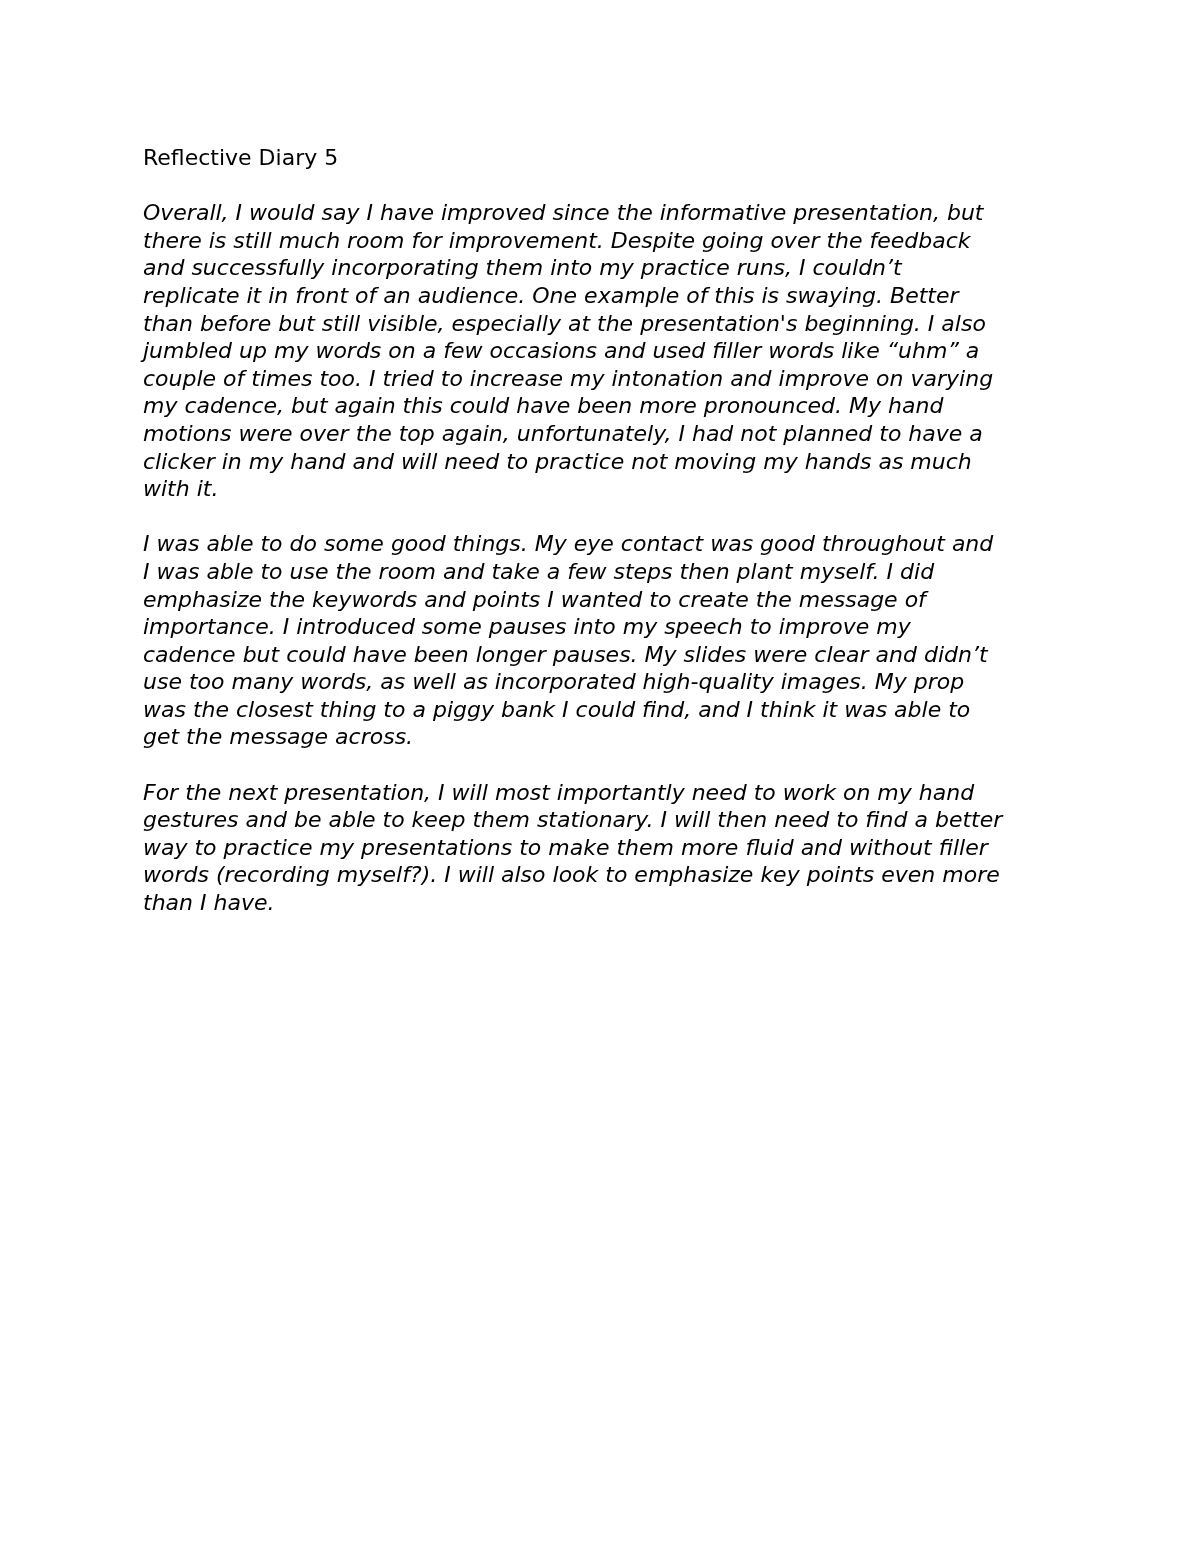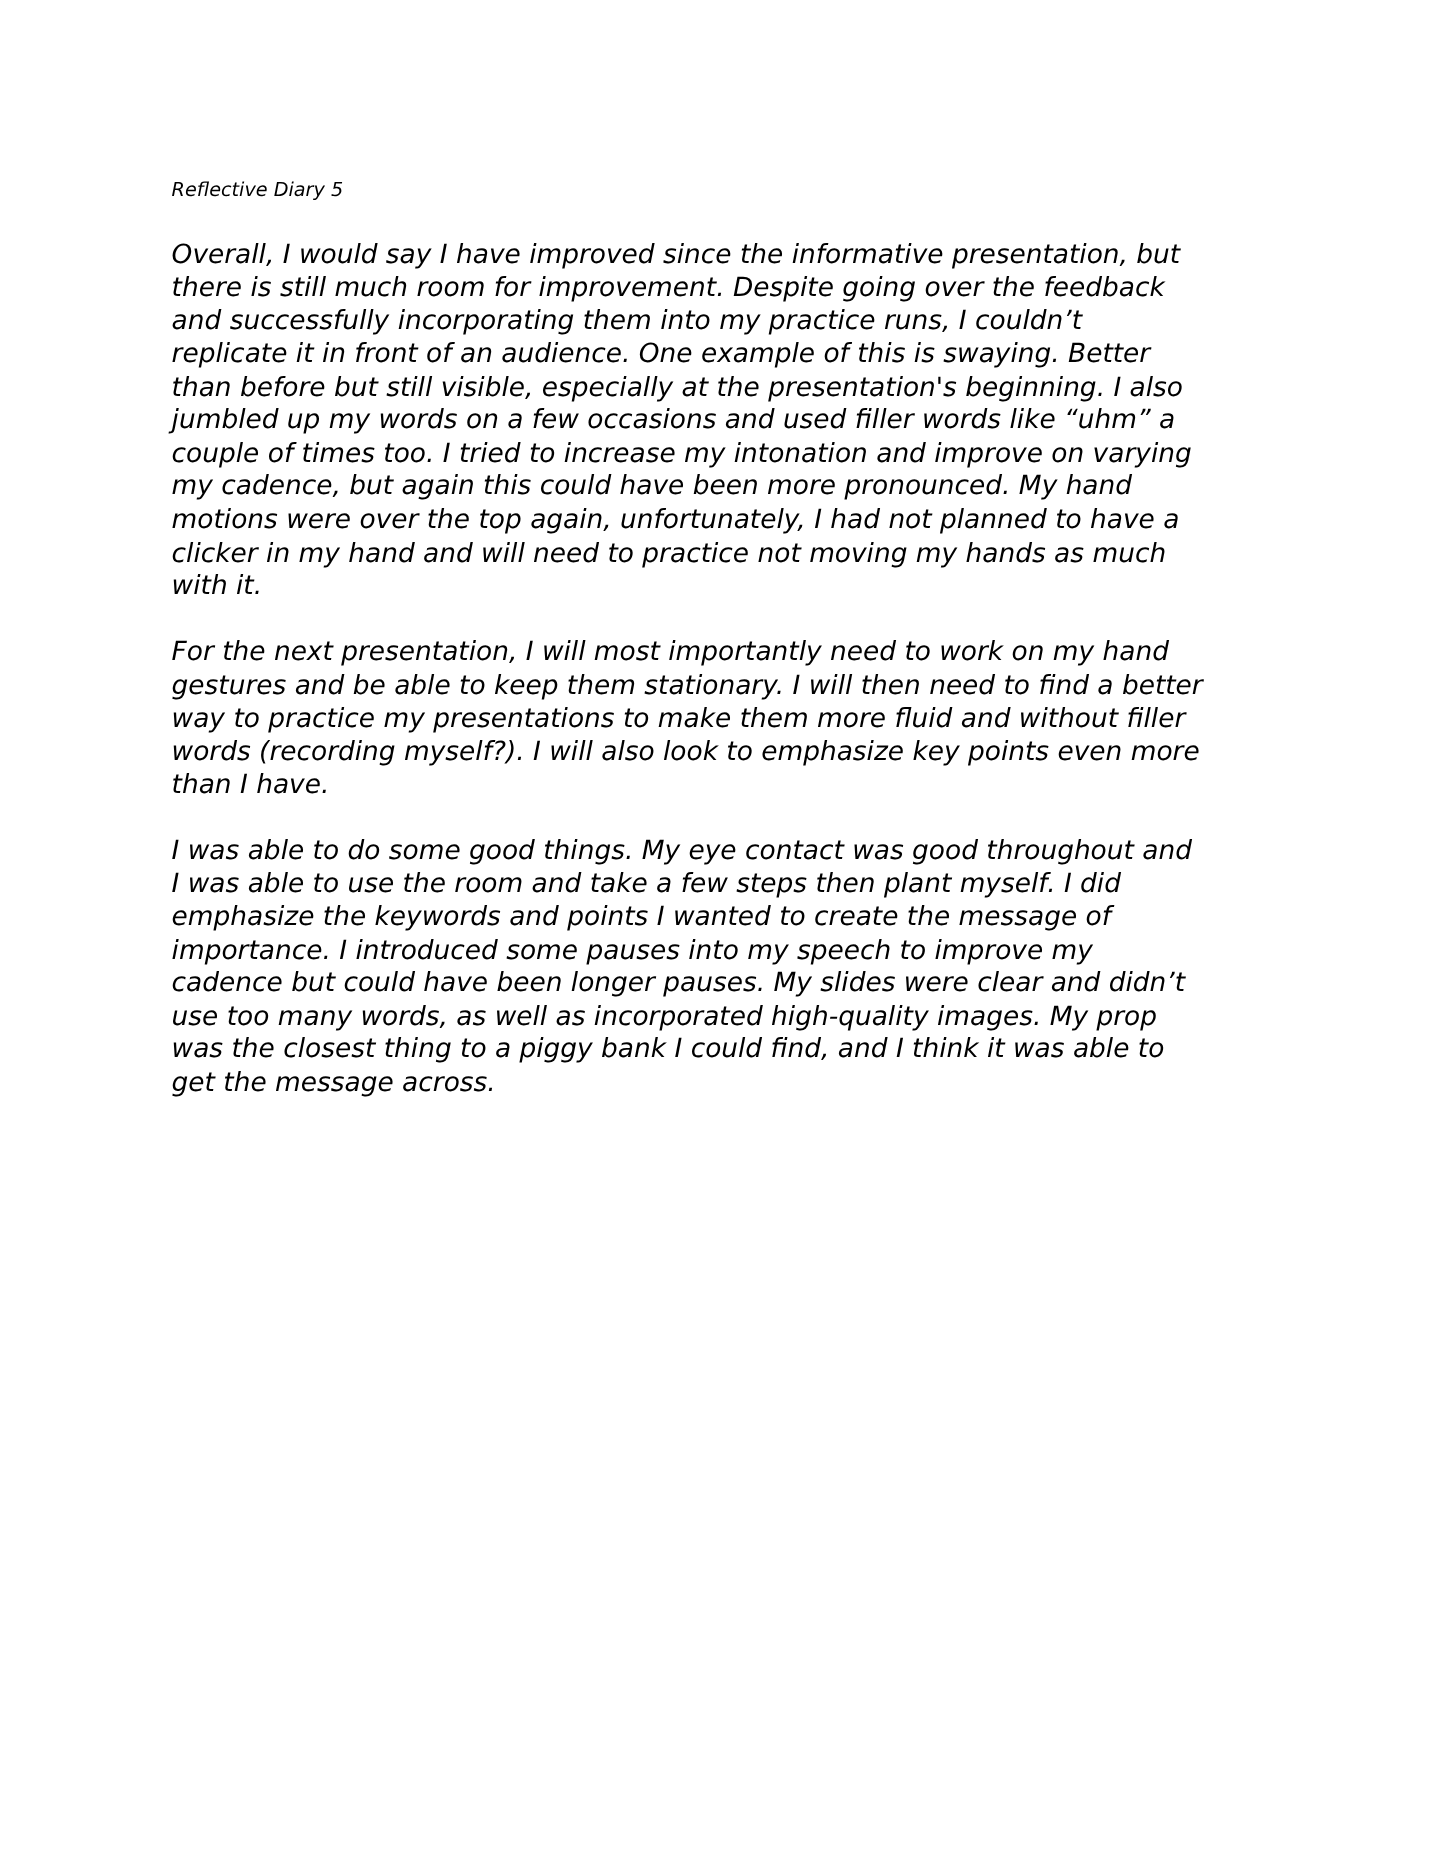--- a/index.html
+++ b/index.html
@@ -20,23 +20,22 @@
     position: absolute;
     left: 143px;
     top: 144px;
     width: 980px;
     font-size: 22px;
     line-height: 27.6px;
     letter-spacing: 0px;
   }
   .doc-title {
     margin: 0;
-    font-size: 16px;
+    font-size: 22px;
     line-height: 27.6px;
-    font-style: italic;
     font-weight: normal;
   }
   .para {
     margin: 27.6px 0 0 0;
     white-space: pre;
     font-style: italic;
   }
 </style>
 </head>
 <body>
@@ -48,27 +47,27 @@
 there is still much room for improvement. Despite going over the feedback
 and successfully incorporating them into my practice runs, I couldn’t
 replicate it in front of an audience. One example of this is swaying. Better
 than before but still visible, especially at the presentation's beginning. I also
 jumbled up my words on a few occasions and used filler words like “uhm” a
 couple of times too. I tried to increase my intonation and improve on varying
 my cadence, but again this could have been more pronounced. My hand
 motions were over the top again, unfortunately, I had not planned to have a
 clicker in my hand and will need to practice not moving my hands as much
 with it.</p>
-    <p class="para">For the next presentation, I will most importantly need to work on my hand
-gestures and be able to keep them stationary. I will then need to find a better
-way to practice my presentations to make them more fluid and without filler
-words (recording myself?). I will also look to emphasize key points even more
-than I have.</p>
     <p class="para">I was able to do some good things. My eye contact was good throughout and
 I was able to use the room and take a few steps then plant myself. I did
 emphasize the keywords and points I wanted to create the message of
 importance. I introduced some pauses into my speech to improve my
 cadence but could have been longer pauses. My slides were clear and didn’t
 use too many words, as well as incorporated high-quality images. My prop
 was the closest thing to a piggy bank I could find, and I think it was able to
 get the message across.</p>
+    <p class="para">For the next presentation, I will most importantly need to work on my hand
+gestures and be able to keep them stationary. I will then need to find a better
+way to practice my presentations to make them more fluid and without filler
+words (recording myself?). I will also look to emphasize key points even more
+than I have.</p>
   </div>
 </div>
 
 </body></html>

